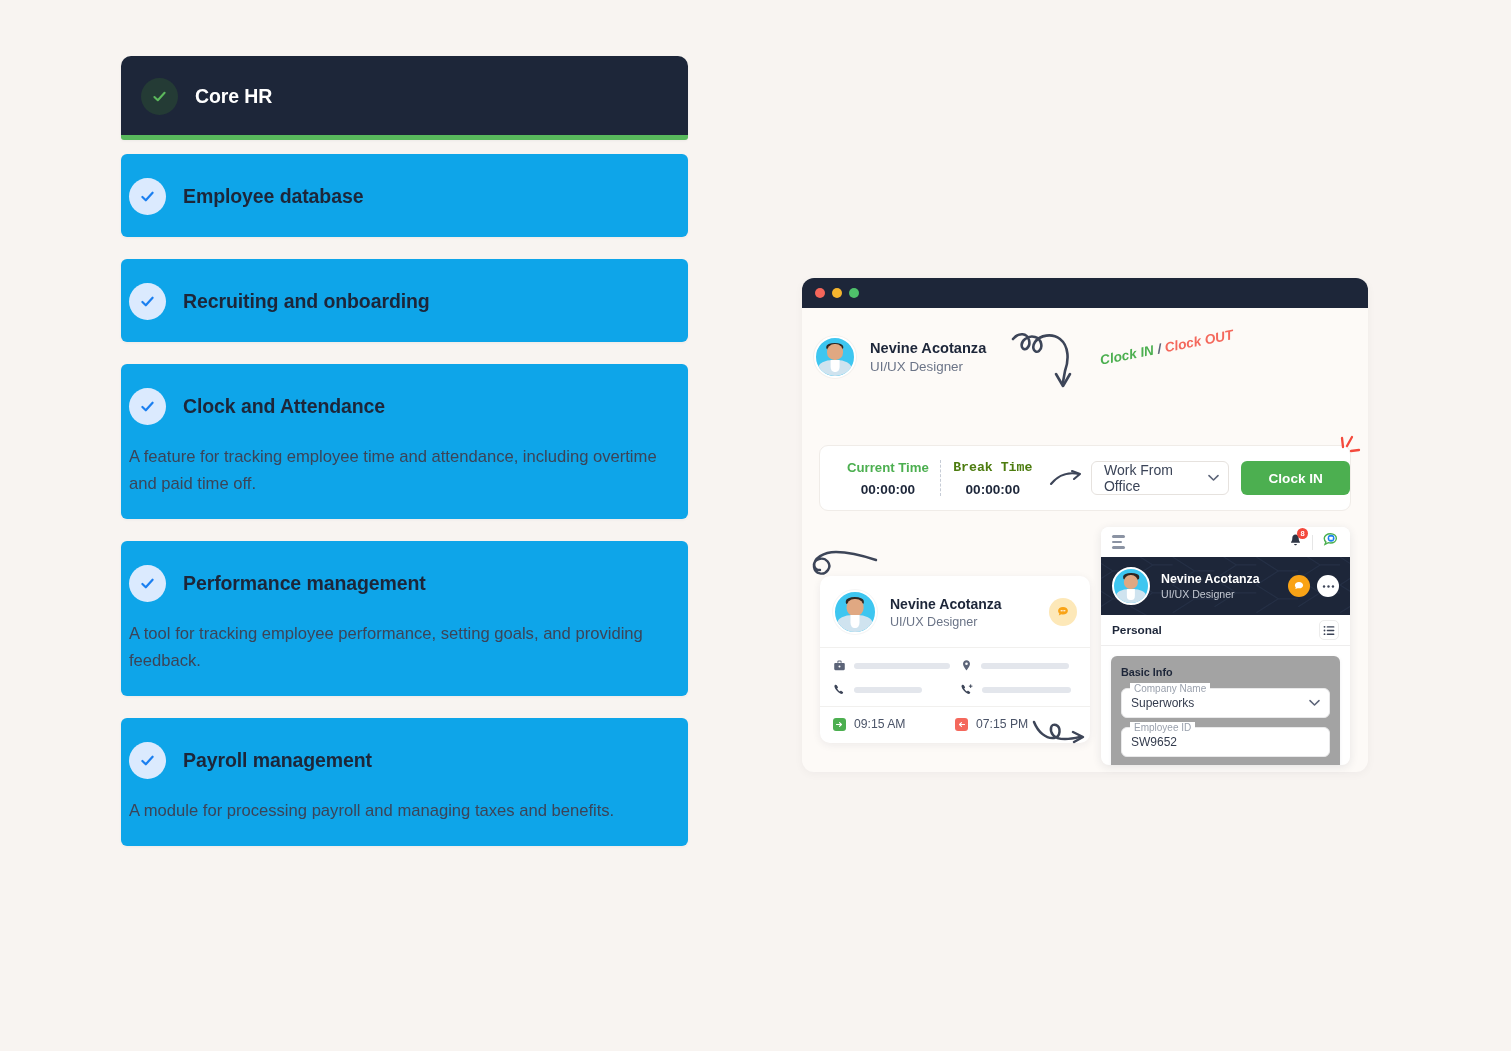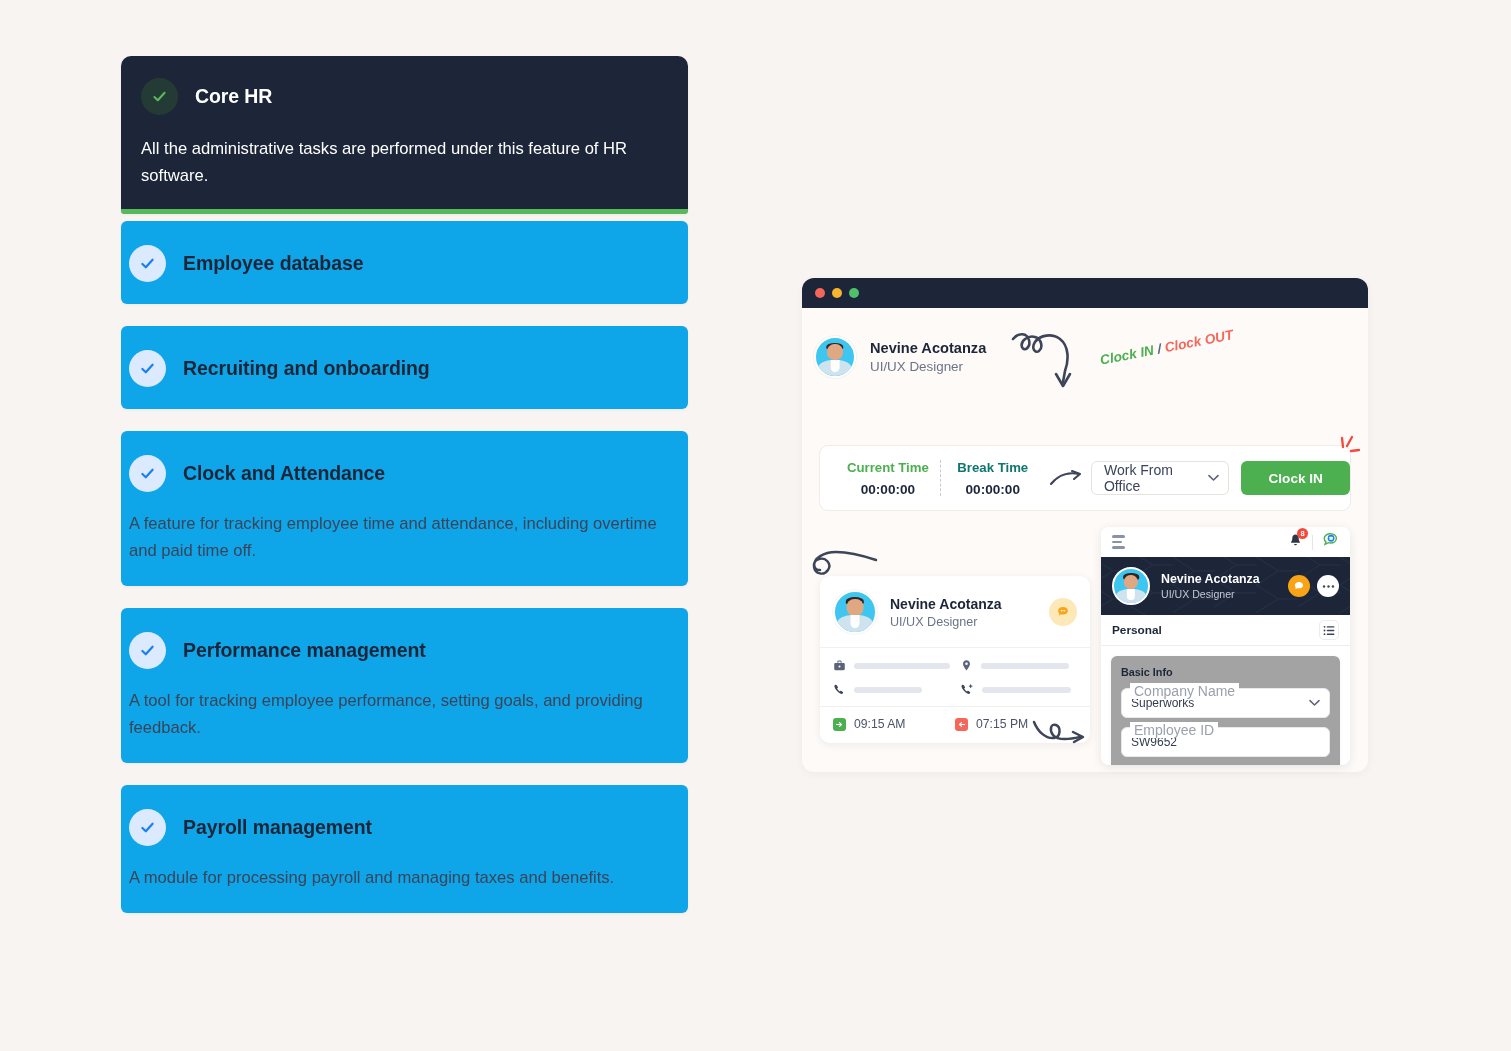--- a/index.html
+++ b/index.html
@@ -19,21 +19,21 @@
     border-radius: 6px;
     box-shadow: 0 1px 3px rgba(30,35,60,.05);
     margin-bottom: 22px;
     padding: 24px 20px 22px 8px;
   }
   .feat-card.active {
     background: #1d2639;
     border-radius: 10px 10px 3px 3px;
     border-bottom: 5px solid #58b95c;
     padding: 22px 20px 20px 20px;
-    margin-bottom: 7px;
+    margin-bottom: 14px;
   }
   .feat-head { display: flex; align-items: center; gap: 17px; }
   .tick {
     width: 37px; height: 37px; border-radius: 50%;
     background: #dbeafe;
     display: flex; align-items: center; justify-content: center;
     flex: 0 0 auto;
   }
   .tick svg { display: block; }
   .feat-card.active .tick { background: #243b35; }
@@ -123,21 +123,21 @@
     background: #fff; border: 1px solid #f0ece8; border-radius: 9px;
     display: flex; align-items: center;
   }
   .timeblk { text-align: center; }
   .timeblk .lbl { font-size: 13.2px; font-weight: bold; }
   .timeblk .val { font-size: 13.6px; font-weight: bold; color: #1d2639; margin-top: 7px; }
   .t-cur { width: 108px; margin-left: 16px; }
   .t-cur .lbl { color: #4caf50; }
   .vsep { width: 1px; height: 36px; border-left: 1px dashed #c6ccd6; }
   .t-brk { width: 108px; }
-  .t-brk .lbl { color: #0f766e; }
+  .t-brk .lbl { color: #4d7c0f; font-family: Liberation Mono, monospace; }
   .arrow-mini { width: 44px; display:flex; justify-content:center; }
   .select-box {
     width: 143px; height: 34px; border: 1px solid #e6e2de; border-radius: 6px;
     background: #fff; display: flex; align-items: center;
     padding: 0 9px 0 12px; gap: 6px; margin-left: 4px;
   }
   .select-box span { font-size: 14px; color: #3b4458; flex: 1; }
   .clock-btn {
     width: 113px; height: 34px; border-radius: 6px;
     background: #4caf50; color: #fff;
@@ -247,41 +247,40 @@
   .ph-sect-title { font-size: 10.8px; font-weight: bold; color: #1d2639; margin-bottom: 10px; }
   .field {
     position: relative; height: 30px;
     border: 1px solid #e9e9ea; border-radius: 6px;
     display: flex; align-items: center; padding: 0 9px;
     margin-bottom: 9px; background: #fff;
   }
   .field .flbl {
     position: absolute; left: 8px; top: -6px;
     background: #fff; padding: 0 4px;
-    font-size: 14px; color: #9aa1ad;
+    font-size: 10px; color: #9aa1ad;
   }
   .field .fval { font-size: 12px; color: #333b4d; flex: 1; }
 </style>
 </head>
 <body>
 
 <div class="stage">
 
   <div class="features">
 
     <div class="feat-card active">
       <div class="feat-head">
         <span class="tick">
           <svg width="17" height="17" viewBox="0 0 20 20" aria-hidden="true">
             <path d="M4 10.6 L8 14.4 L16 5.6" fill="none" stroke="#5cb85c" stroke-width="2.4" stroke-linecap="round" stroke-linejoin="round"></path>
           </svg>
         </span>
         <span class="feat-title">Core HR</span>
       </div>
-      <div class="feat-desc">All the administrative tasks are performed under this feature of HR software.</div>
     </div>
 
     <div class="feat-card">
       <div class="feat-head">
         <span class="tick">
           <svg width="17" height="17" viewBox="0 0 20 20" aria-hidden="true">
             <path d="M4 10.6 L8 14.4 L16 5.6" fill="none" stroke="#1a7ff0" stroke-width="2.6" stroke-linecap="round" stroke-linejoin="round"></path>
           </svg>
         </span>
         <span class="feat-title">Employee database</span>

